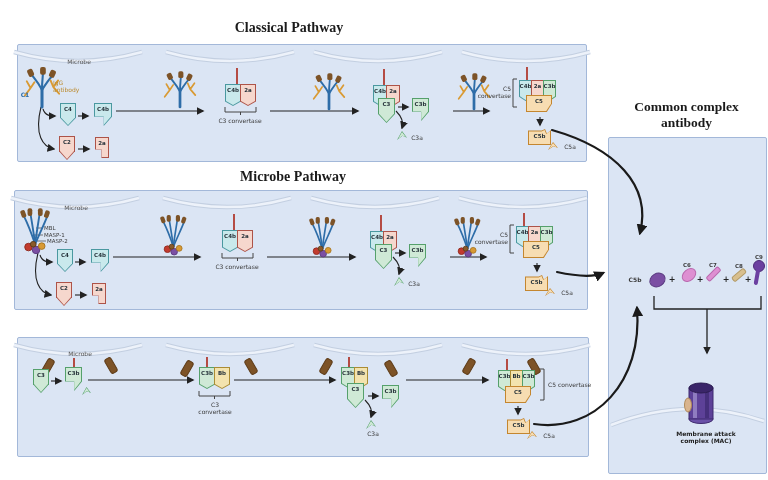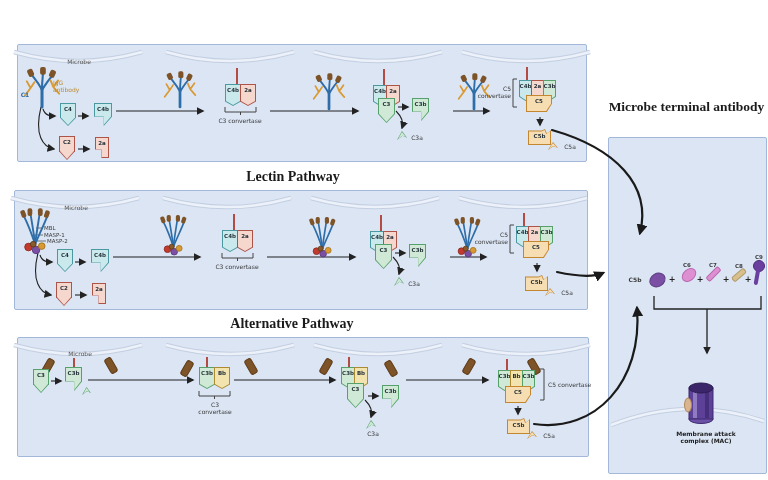--- a/index.html
+++ b/index.html
@@ -92,24 +92,24 @@
         <ellipse cx="18" cy="38" rx="12" ry="4.5" fill="#6b51a8" stroke="#3f2a6e"></ellipse>
         <rect x="6" y="7" width="24" height="31" fill="#5d4198" stroke="#3f2a6e"></rect>
         <rect x="10" y="8" width="4" height="29" fill="#8f7cc0"></rect>
         <rect x="22" y="8" width="4" height="29" fill="#46307c"></rect>
         <ellipse cx="18" cy="7" rx="12" ry="5" fill="#3a2569" stroke="#2c1c52"></ellipse>
         <ellipse cx="5" cy="24" rx="3.5" ry="7" fill="#d9b48e" stroke="#b08a5a"></ellipse>
       </symbol>
     </defs>
   </svg>
 
-  <div class="title" style="left:168px;top:169px;width:250px">Lectin Pathway</div>
-  <div class="title" style="left:167px;top:316px;width:250px">Alternative Pathway</div>
+  <div class="title" style="left:164px;top:20px;width:250px">Classical Pathway</div>
+  <div class="title" style="left:168px;top:169px;width:250px">Microbe Pathway</div>
   <div class="title title2" style="left:608px;top:99px;width:157px">
-    <span>Microbe terminal</span>
+    <span>Common complex</span>
     <span>antibody</span>
   </div>
 
   <div class="panel" style="left:17px;top:44px;width:568px;height:116px">
     <svg class="lay" viewBox="0 0 568 116">
       <g stroke="#c3cfe1" stroke-width="4.5" fill="none">
         <path d="M-4,7 Q60,25 124,7"></path>
           <path d="M148,7 Q212,25 276,7"></path>
         <path d="M296,7 Q360,25 424,7"></path>
           <path d="M444,7 Q508,25 572,7"></path>

